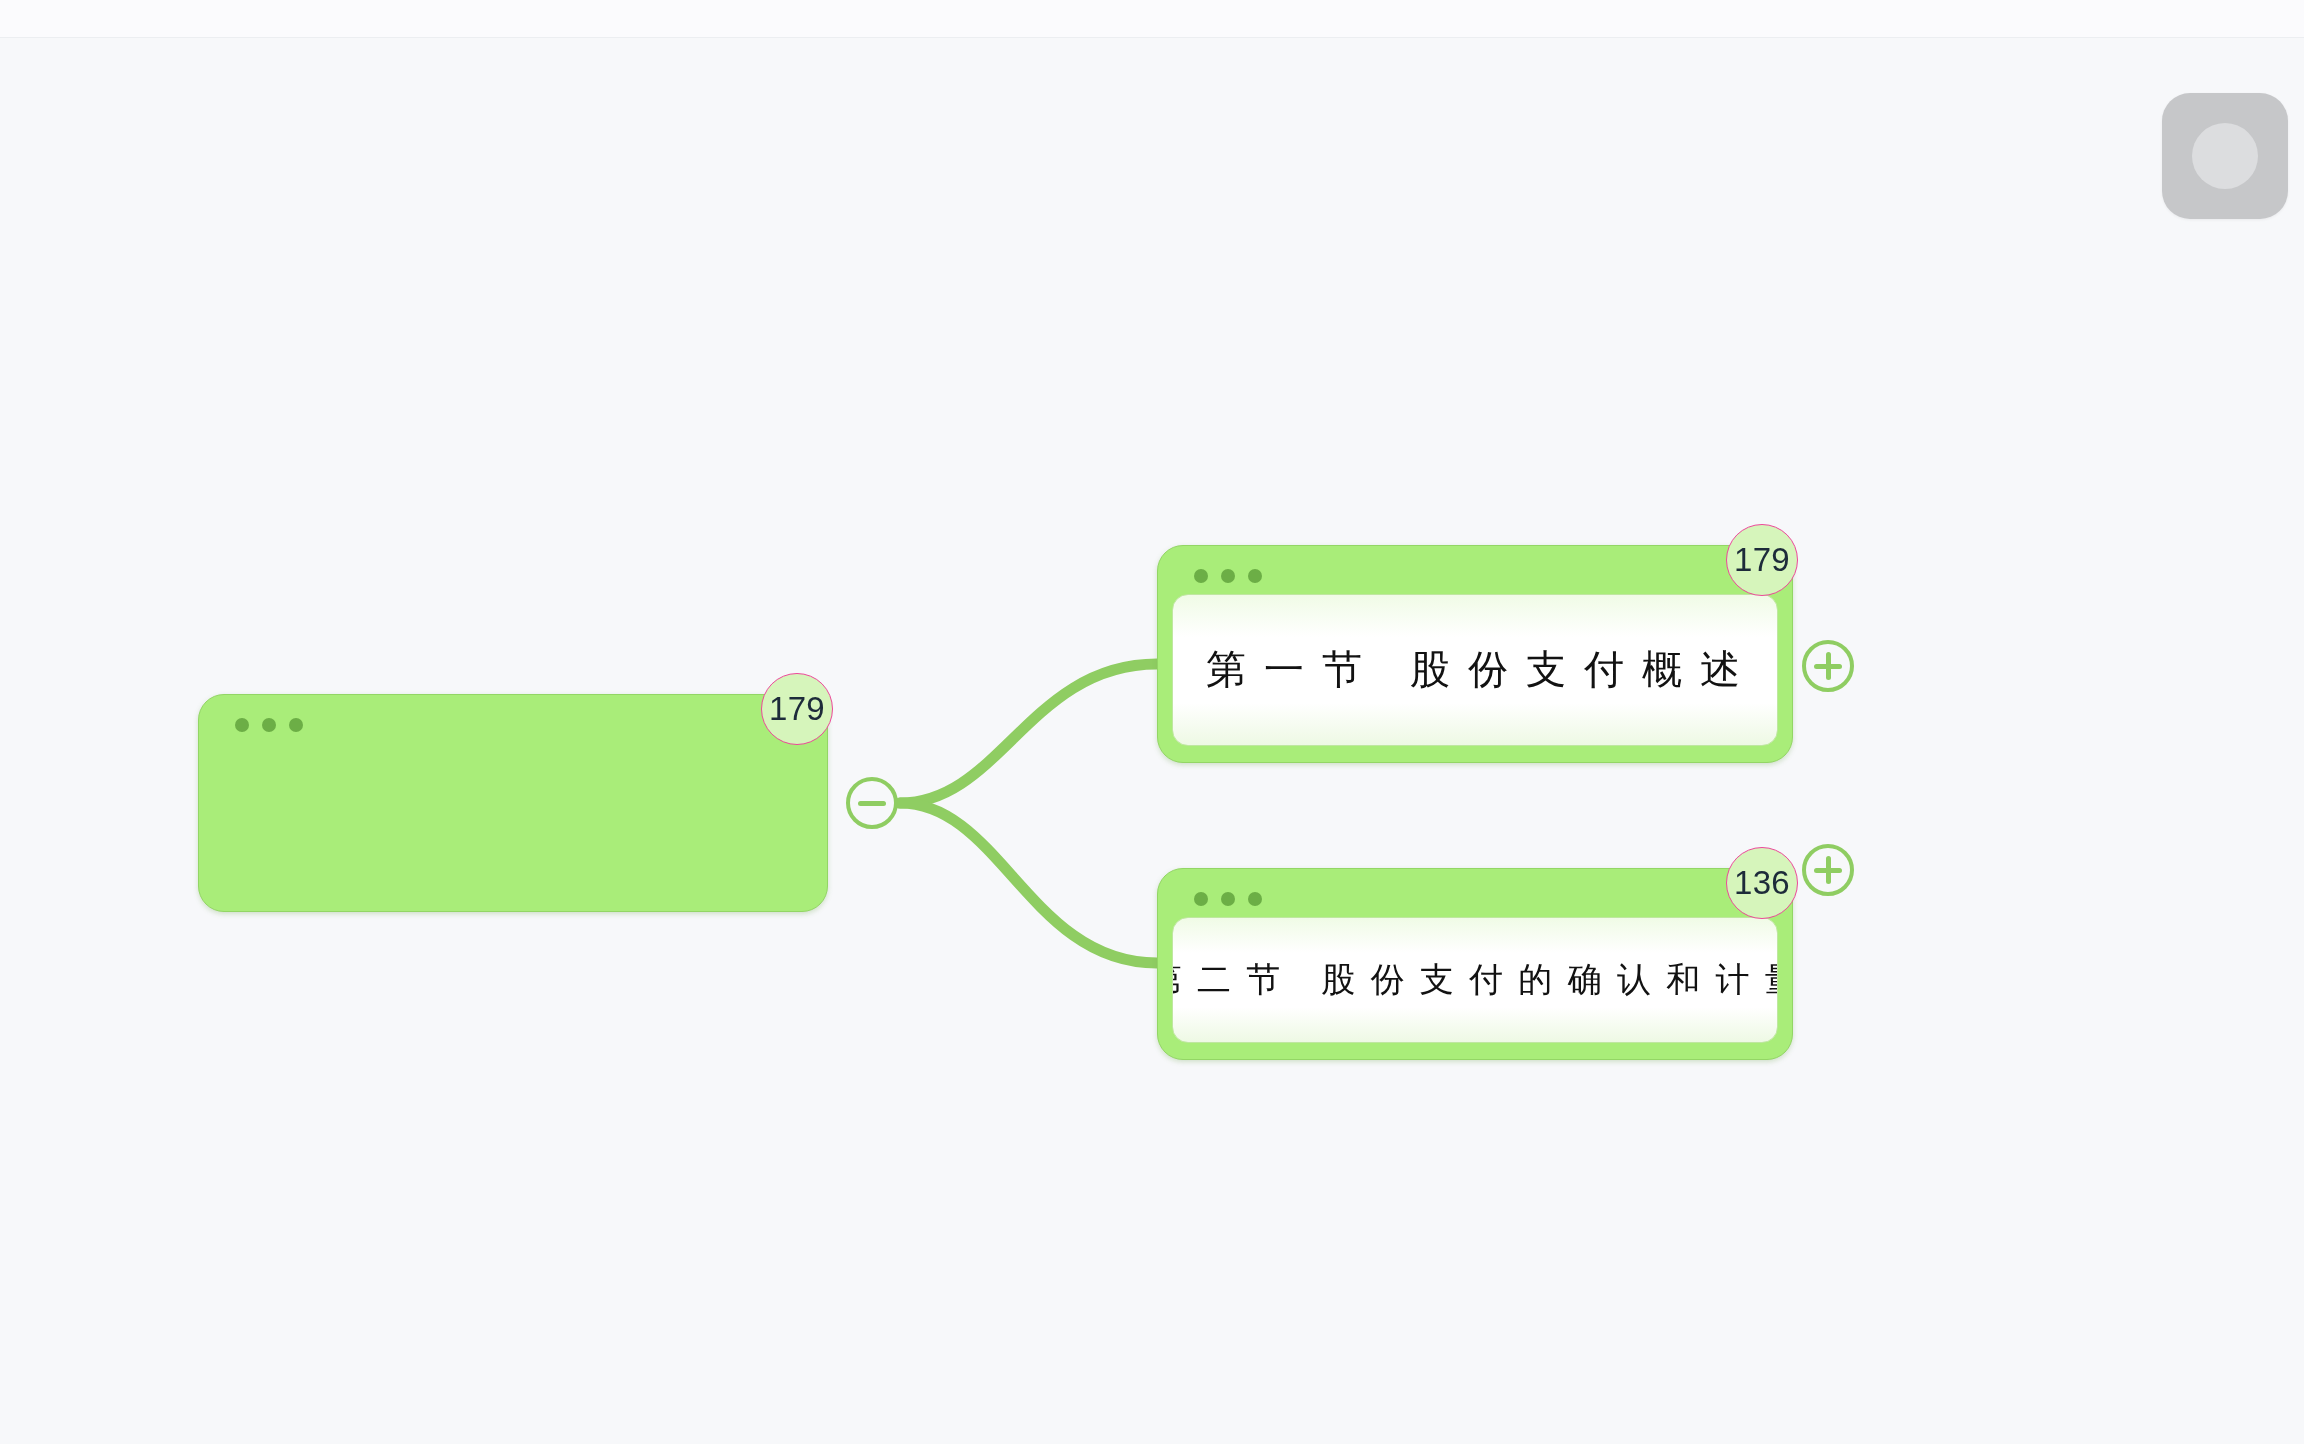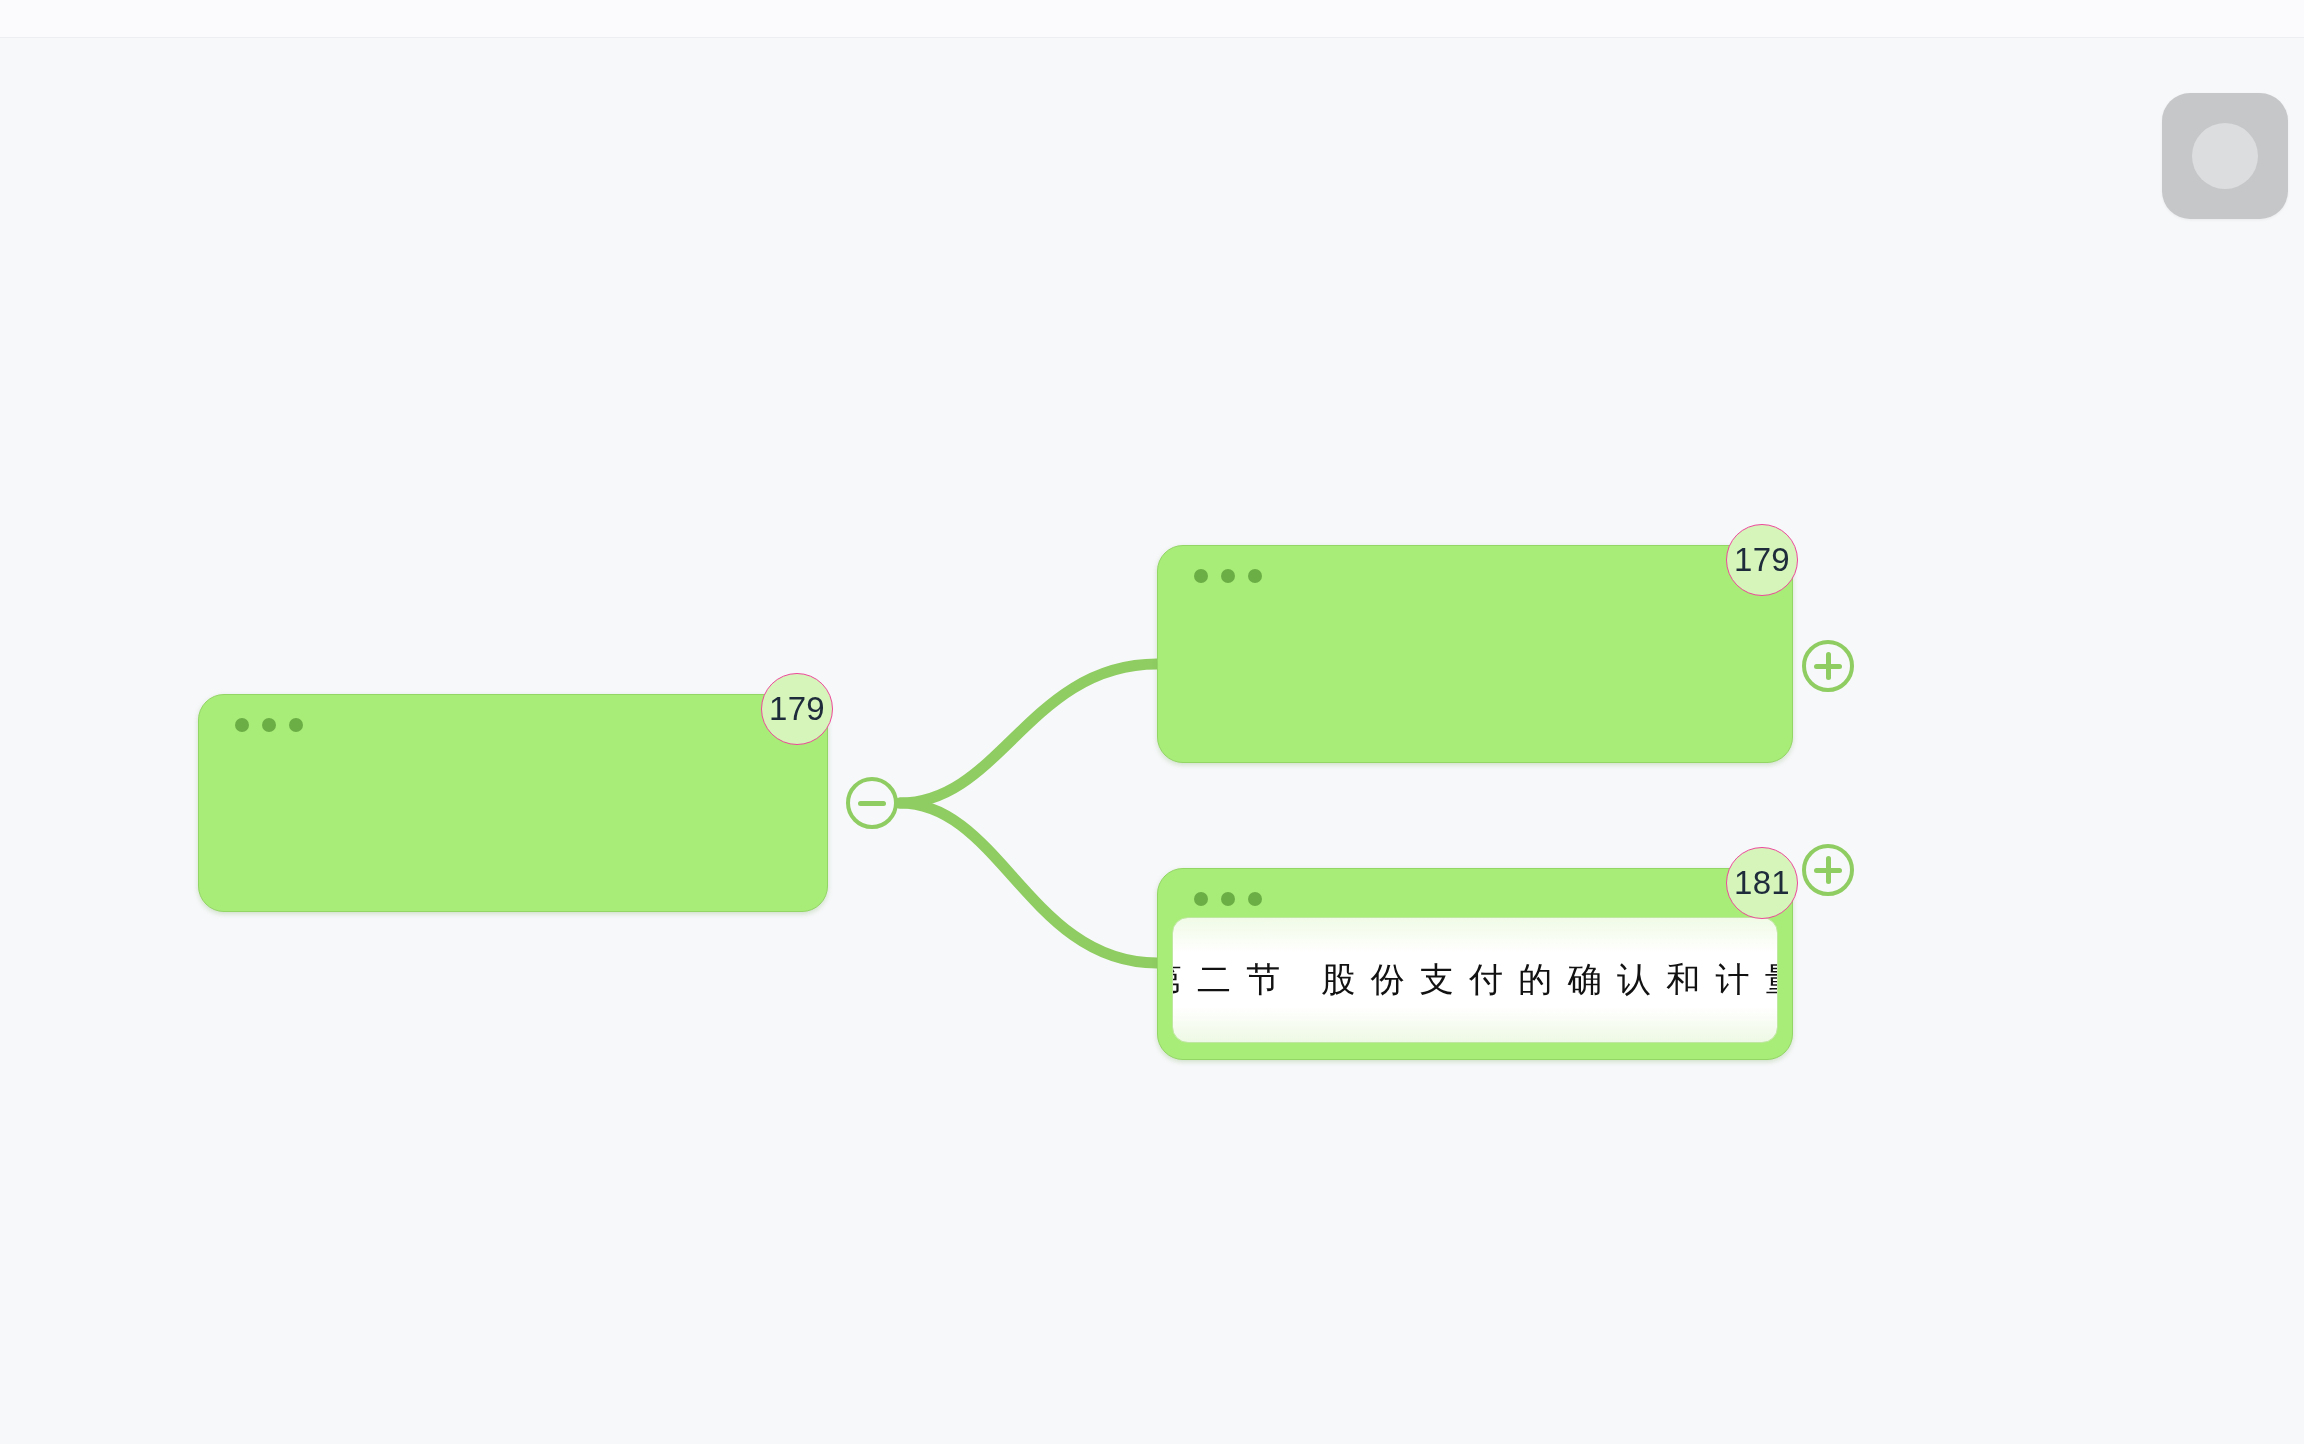--- a/index.html
+++ b/index.html
@@ -181,33 +181,36 @@
     </div>
     <div class="node-badge">179</div>
   </div>
 
   <div class="node" id="node-child-1">
     <div class="node-dots">
       <i></i>
       <i></i>
       <i></i>
     </div>
+    <div class="node-panel">
+      <span class="node-text">第 一 节　股 份 支 付 概 述</span>
+    </div>
     <div class="node-badge">179</div>
   </div>
 
   <div class="node" id="node-child-2">
     <div class="node-dots">
       <i></i>
       <i></i>
       <i></i>
     </div>
     <div class="node-panel">
       <span class="node-text">第 二 节　股 份 支 付 的 确 认 和 计 量</span>
     </div>
-    <div class="node-badge">181</div>
+    <div class="node-badge">136</div>
   </div>
 
   <div class="toggle" id="toggle-root">
     <span class="bar-h"></span>
   </div>
 
   <div class="toggle" id="toggle-child-1">
     <span class="bar-h"></span>
     <span class="bar-v"></span>
   </div>

